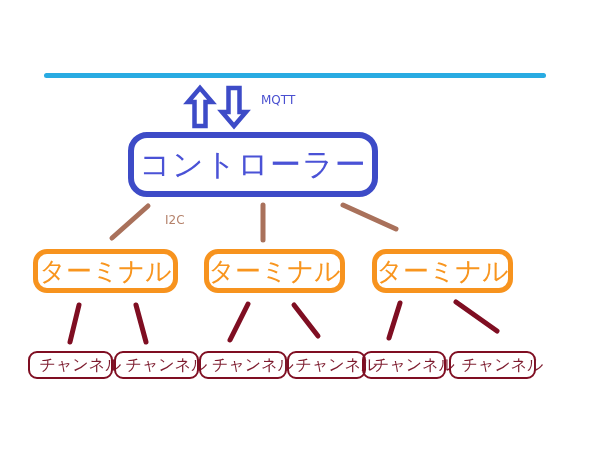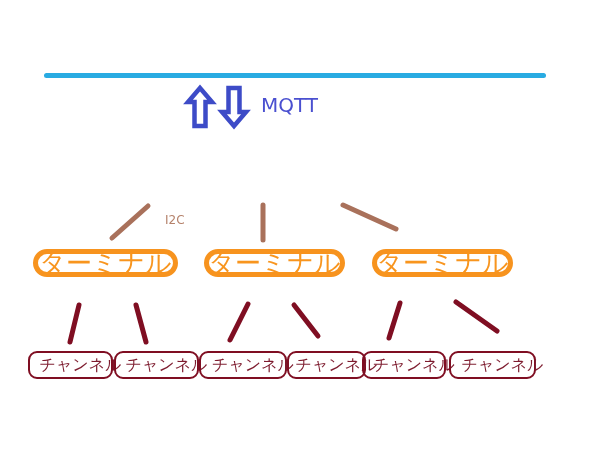--- a/index.html
+++ b/index.html
@@ -54,21 +54,21 @@
   }
   .overlay line.ch-line {
     stroke: var(--maroon, #7F0E22);
     stroke-width: 5;
     stroke-linecap: round;
   }
   .mqtt-label {
     position: absolute;
     left: 261px;
     top: 93px;
-    font-size: 20px;
+    font-size: 12px;
     color: var(--mqtt-text, #4A50D0);
   }
   .i2c-label {
     position: absolute;
     left: 165px;
     top: 213px;
     font-size: 12px;
     color: var(--i2c-text, #B5826B);
   }
   .controller {
@@ -86,21 +86,21 @@
   }
   .controller span {
     font-size: 31px;
     letter-spacing: 1px;
     color: var(--indigo-text, #4A52D6);
     white-space: nowrap;
   }
   .terminal {
     position: absolute;
     top: 249px;
-    height: 28px;
+    height: 44px;
     box-sizing: border-box;
     border: 5px solid var(--orange, #F7931E);
     border-radius: 14px;
     display: flex;
     align-items: center;
     justify-content: center;
   }
   .terminal span {
     font-size: 26px;
     color: var(--orange-text, #F8951E);
@@ -159,20 +159,23 @@
     <line class="ch-line" x1="248" y1="304" x2="230" y2="340"></line>
     <line class="ch-line" x1="294" y1="305" x2="318" y2="336"></line>
     <line class="ch-line" x1="400" y1="303" x2="389" y2="338"></line>
     <line class="ch-line" x1="456" y1="302" x2="497" y2="331"></line>
   </svg>
 
   <div class="mqtt-label">MQTT</div>
 
   <div class="i2c-label">I2C</div>
 
+  <div class="controller">
+    <span>コントローラー</span>
+  </div>
 
   <div class="terminal t1">
     <span>ターミナル</span>
   </div>
   <div class="terminal t2">
     <span>ターミナル</span>
   </div>
   <div class="terminal t3">
     <span>ターミナル</span>
   </div>

